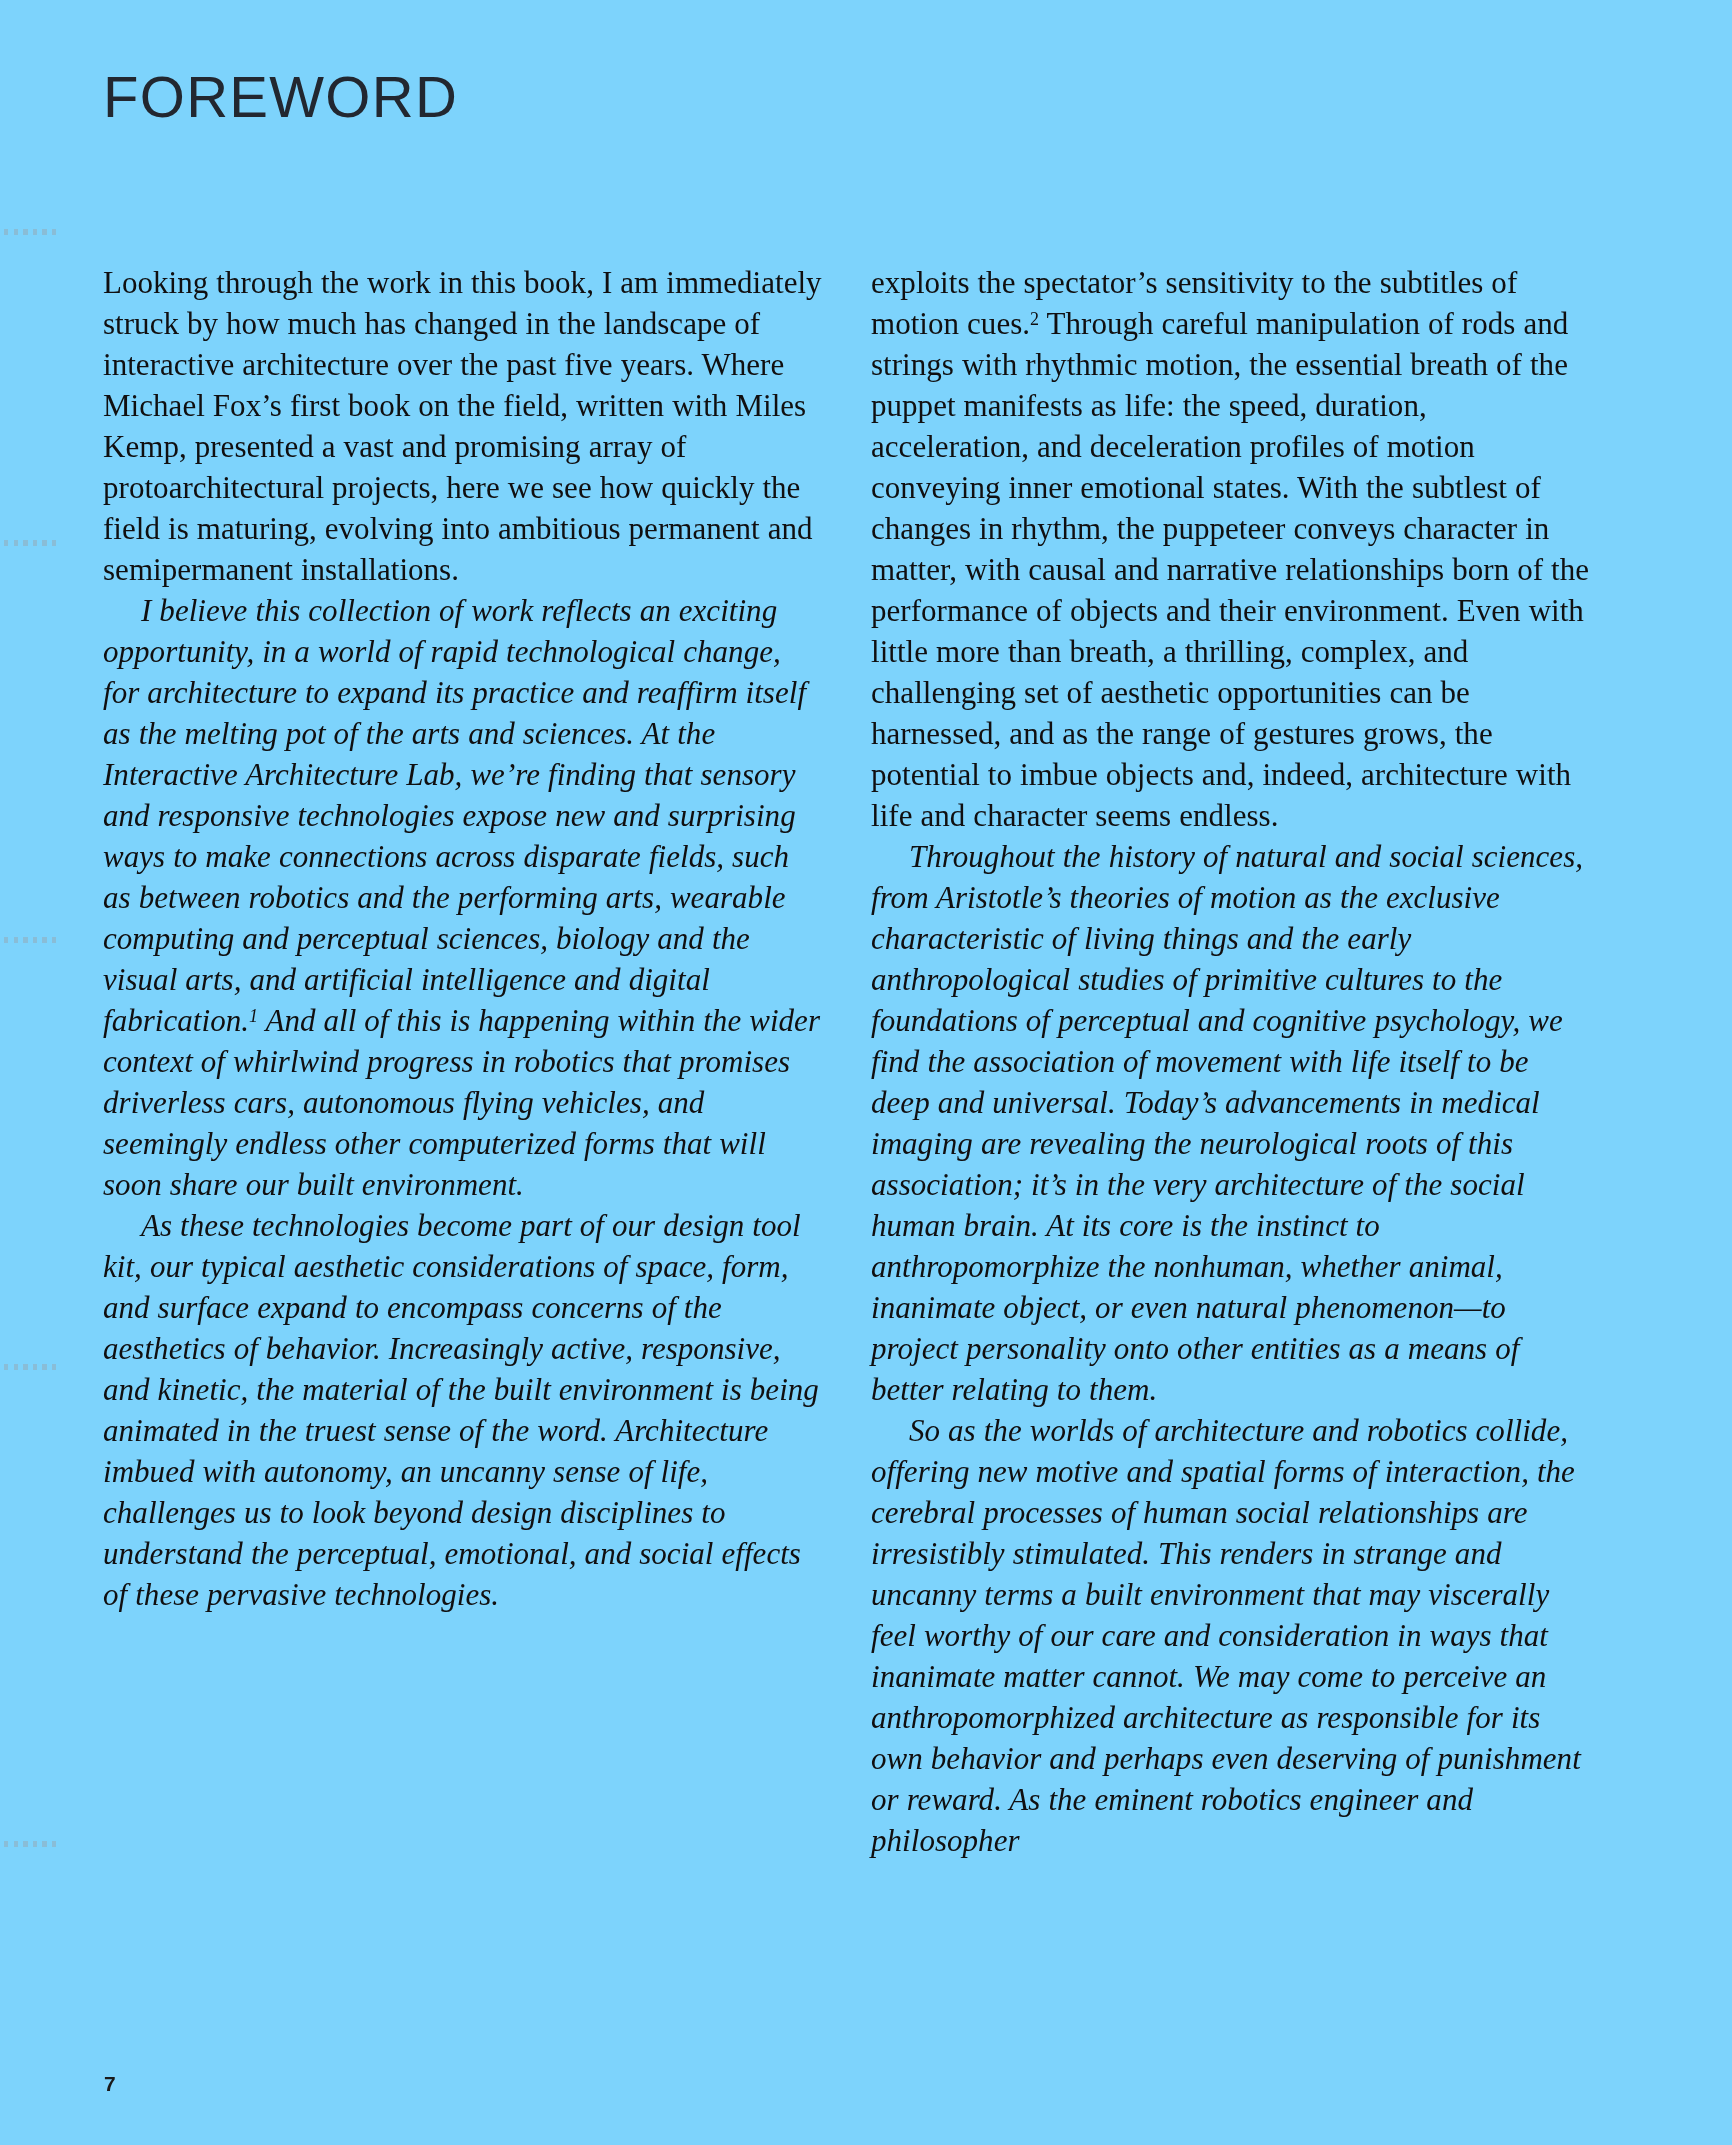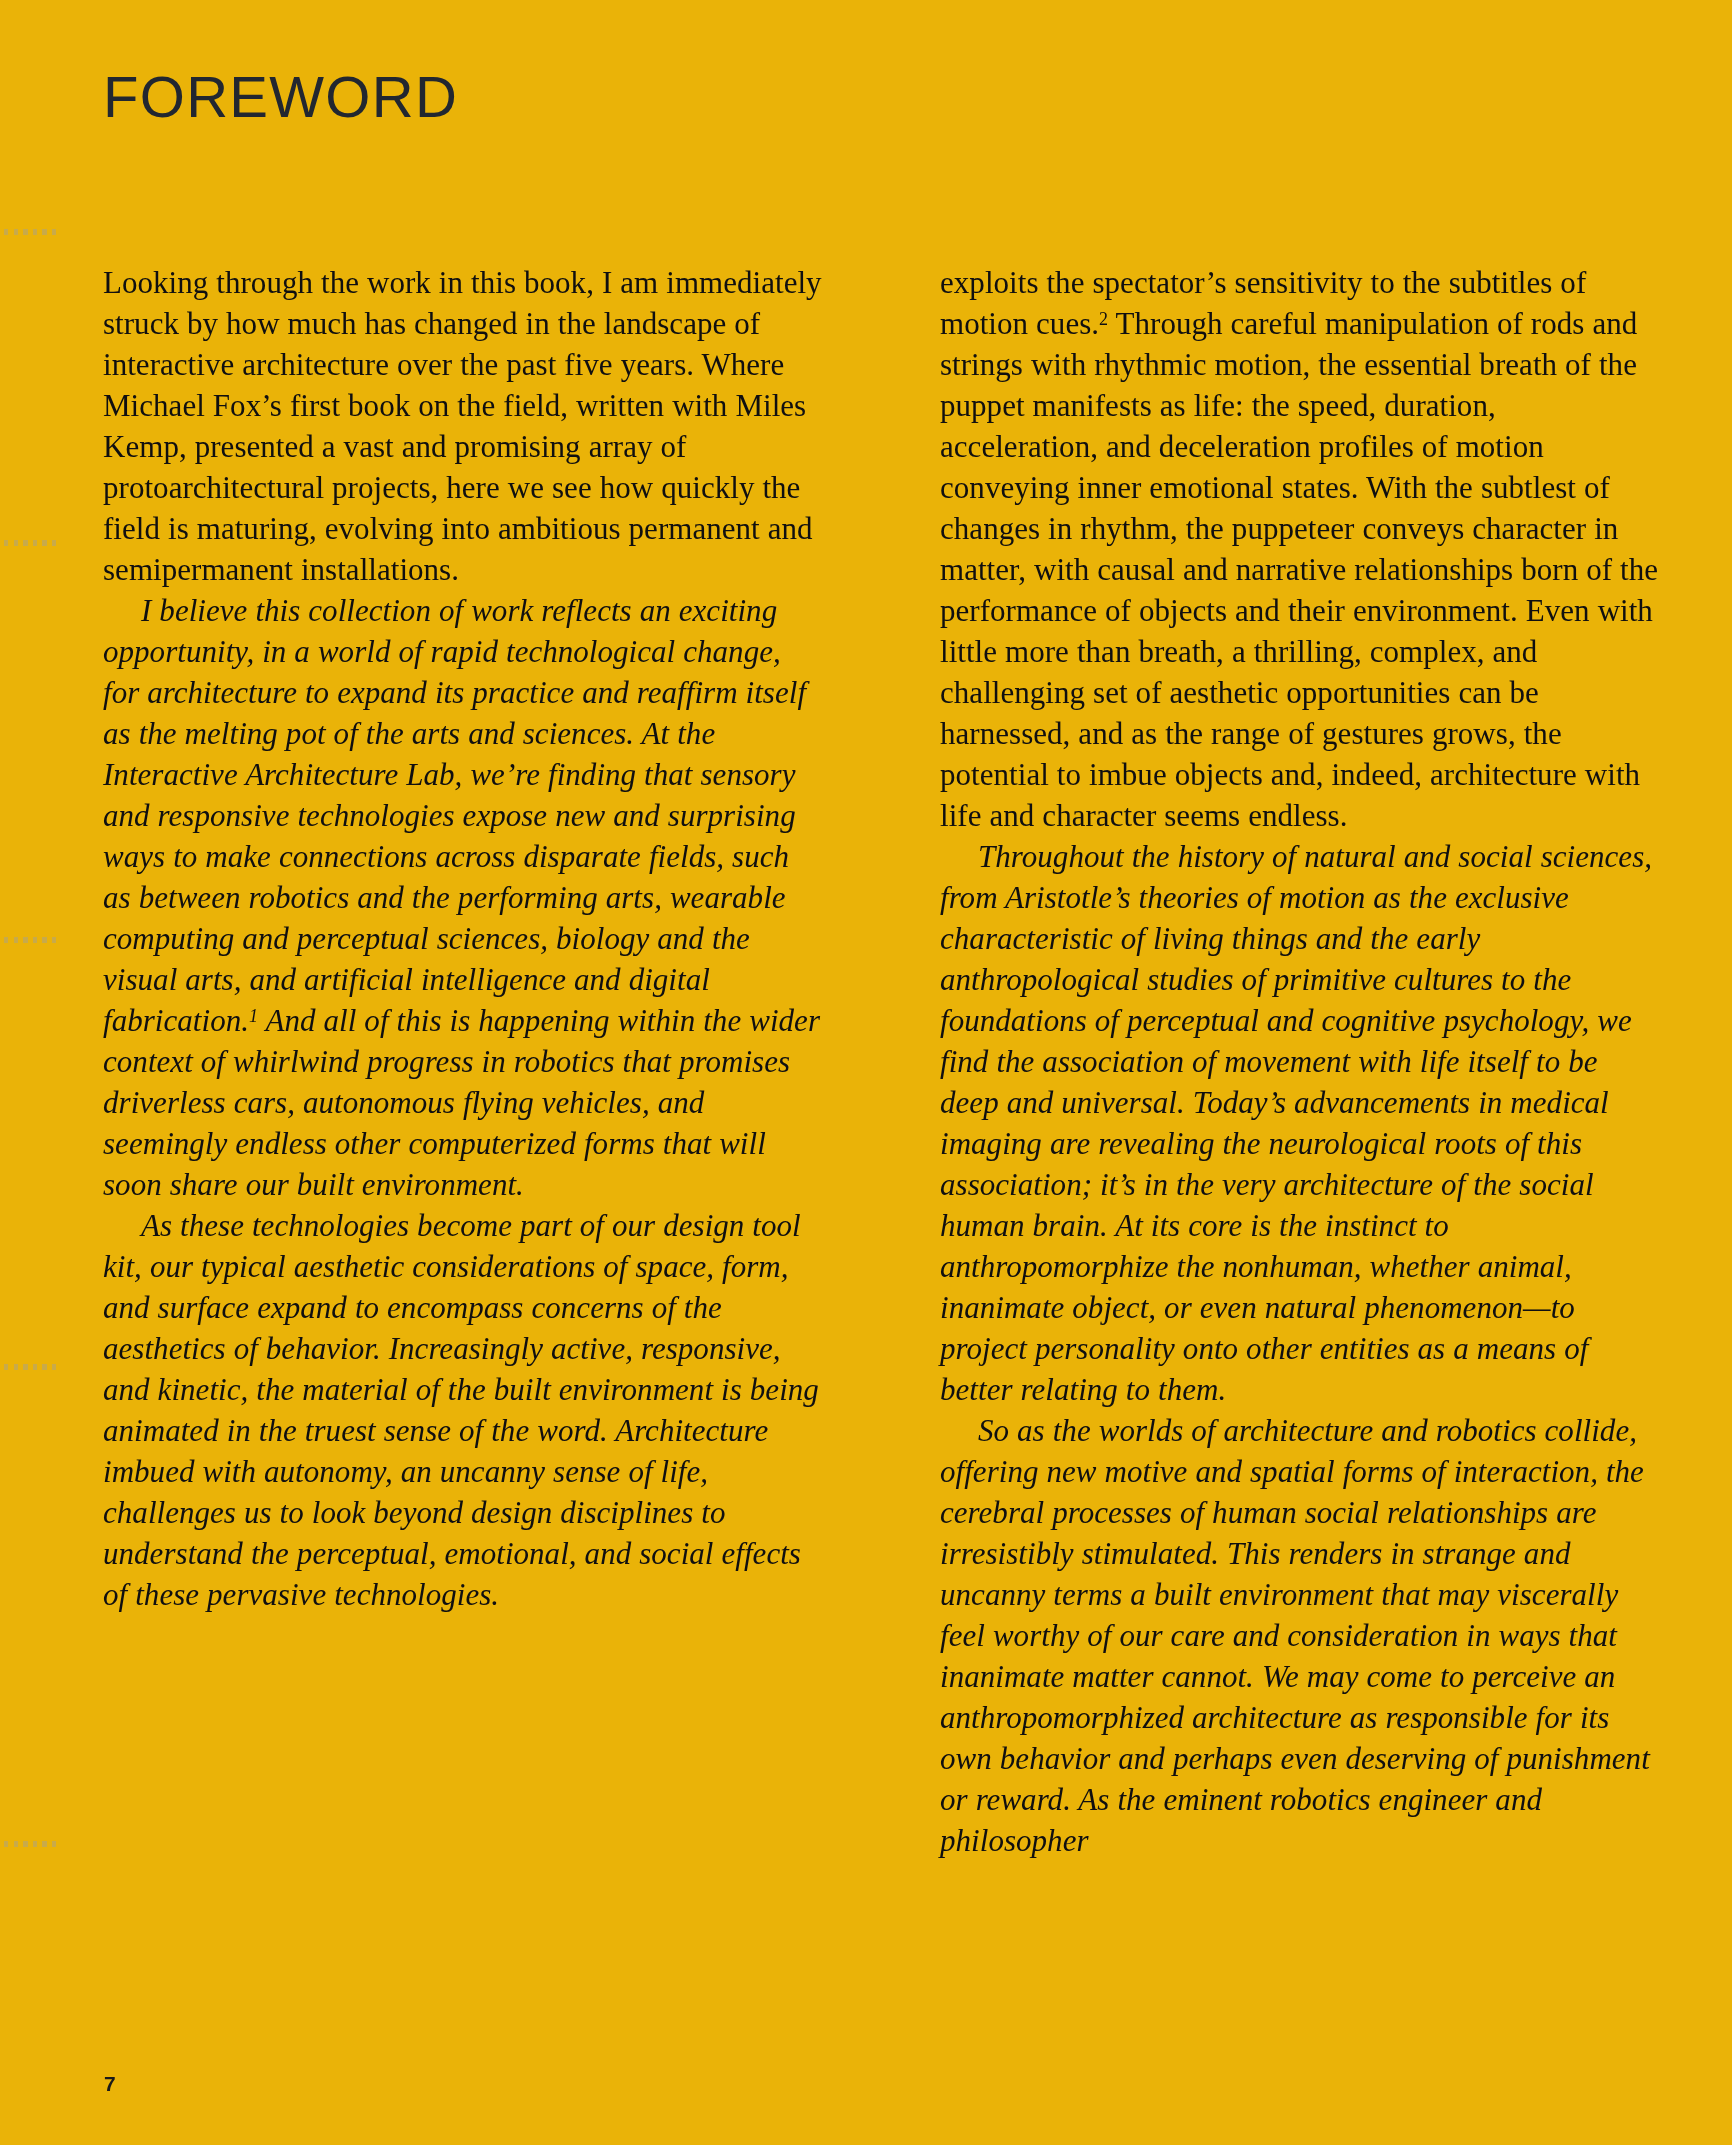--- a/index.html
+++ b/index.html
@@ -11,21 +11,21 @@
     width: 1733px;
     height: 2145px;
     position: relative;
     font-family: "Liberation Serif", "DejaVu Serif", serif;
     overflow: hidden;
   }
 
   .page {
     position: absolute;
     inset: 0;
-    background: #eab308;
+    background: #7dd3fc;
   }
 
   
   .page-heading {
     position: absolute;
     left: 103px;
     top: 28px;
     font-family: "Liberation Sans", "DejaVu Sans", sans-serif;
     font-size: 58px;
     font-weight: 400;
@@ -35,21 +35,21 @@
     white-space: nowrap;
   }
 
   
   .columns {
     position: absolute;
     left: 103px;
     top: 262px;
     width: 1539px;
     display: flex;
-    gap: 116px;
+    gap: 47px;
     align-items: flex-start;
   }
   .col {
     width: 721px;
     flex: 0 0 721px;
   }
 
   .col p {
     margin: 0;
     font-size: 31px;

